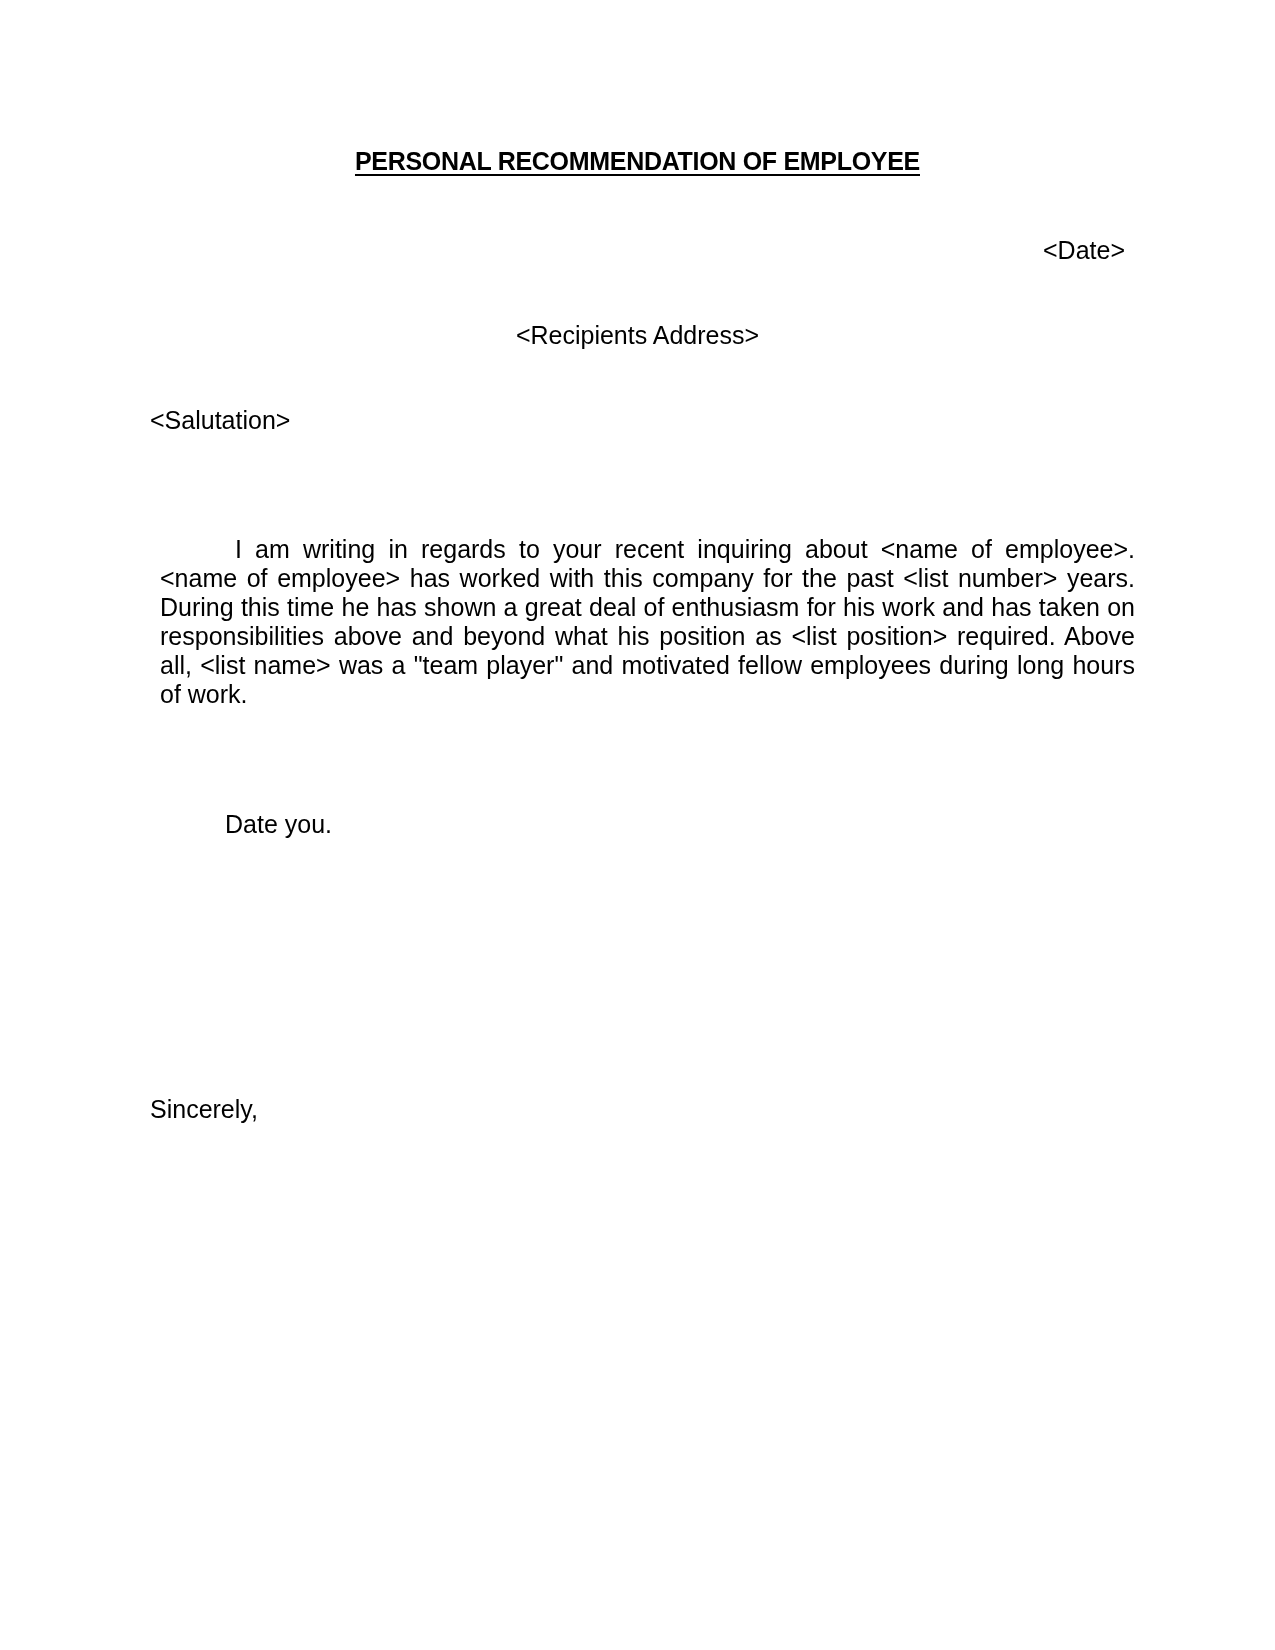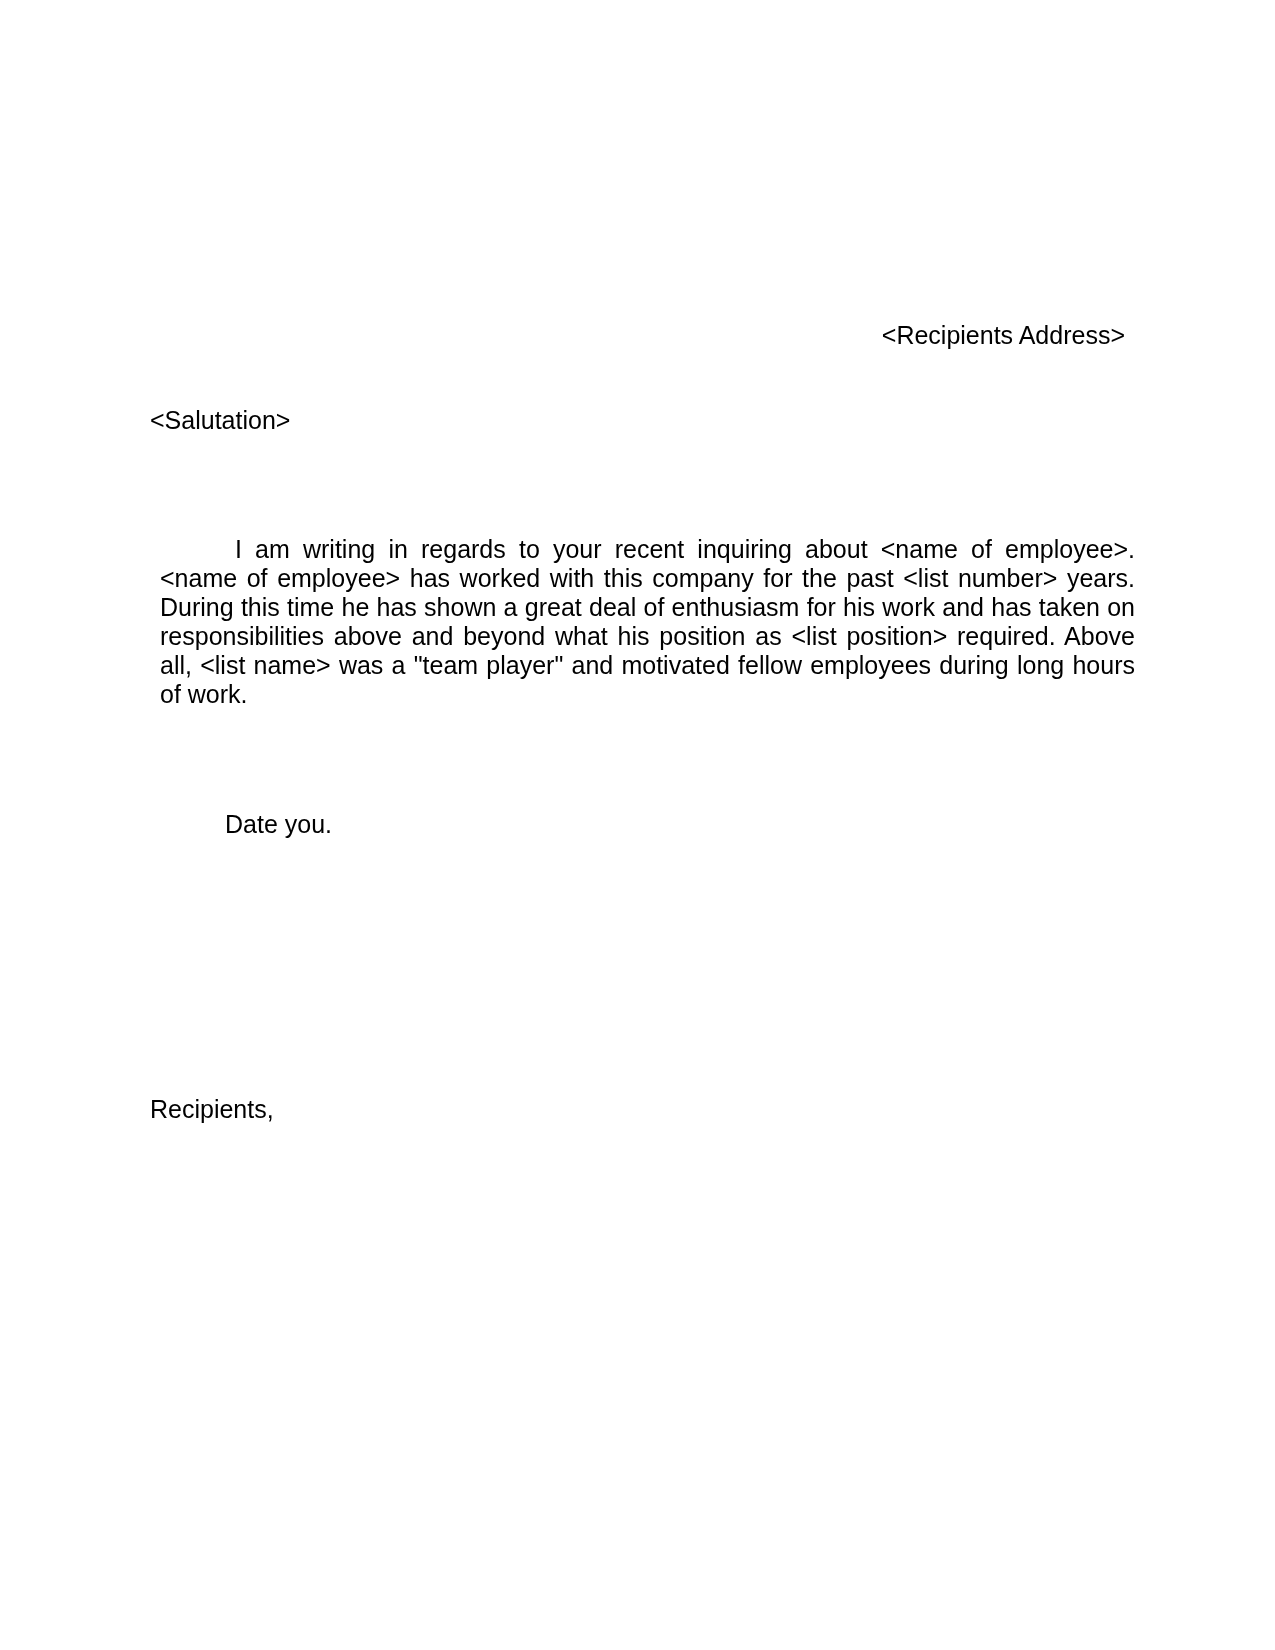--- a/index.html
+++ b/index.html
@@ -33,21 +33,21 @@
     text-decoration: underline;
     text-decoration-thickness: 2px;
     text-underline-offset: 4px;
   }
   .date-line {
     top: 236px;
     text-align: right;
   }
   .recipients-line {
     top: 321px;
-    text-align: right;
+    text-align: center;
   }
   .salutation-line {
     top: 406px;
     text-align: left;
   }
   .body-para {
     margin: 10px;
     text-align: justify;
     text-indent: 75px;
   }
@@ -60,26 +60,28 @@
   .closing-line {
     top: 1095px;
     text-align: left;
   }
 </style>
 </head>
 <body>
 
 <div class="page">
 
+  <h1 class="col title">PERSONAL RECOMMENDATION OF EMPLOYEE</h1>
 
+  <div class="col date-line">&lt;Date&gt;</div>
 
   <div class="col recipients-line">&lt;Recipients Address&gt;</div>
 
   <div class="col salutation-line">&lt;Salutation&gt;</div>
 
   <p class="col body-para para-1">I am writing in regards to your recent inquiring about &lt;name of employee&gt;. &lt;name of employee&gt; has worked with this company for the past &lt;list number&gt; years. During this time he has shown a great deal of enthusiasm for his work and has taken on responsibilities above and beyond what his position as &lt;list position&gt; required.  Above all, &lt;list name&gt; was a "team player" and motivated fellow employees during long hours of work.</p>
 
 
   <div class="col thanks-line">Date you.</div>
 
-  <div class="col closing-line">Recipients,</div>
+  <div class="col closing-line">Sincerely,</div>
 
 </div>
 
 </body></html>

